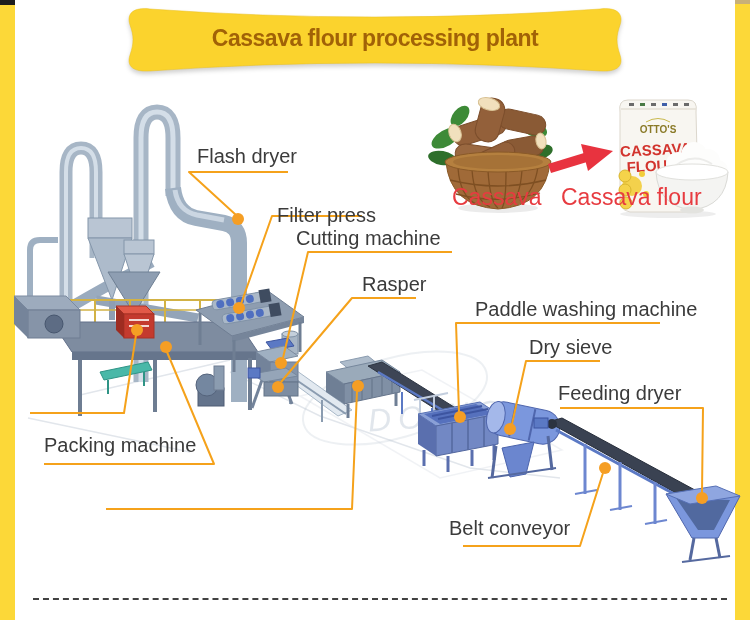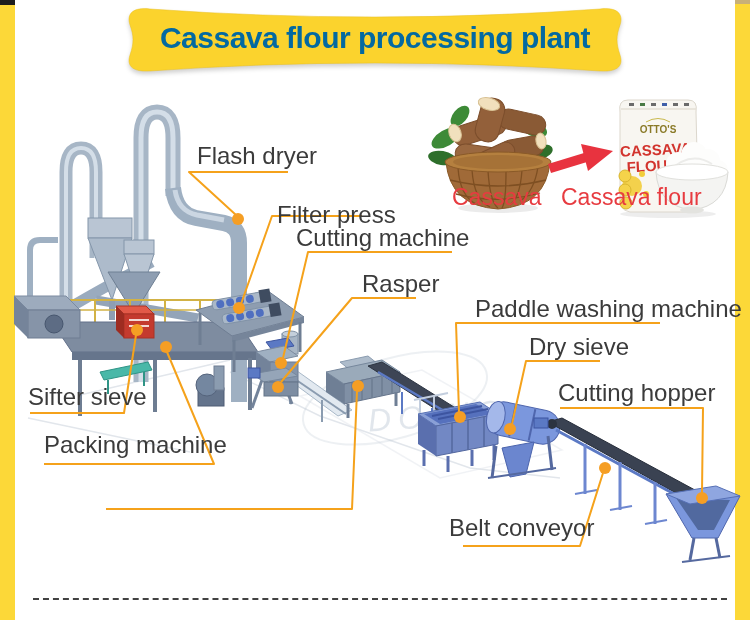--- a/index.html
+++ b/index.html
@@ -2,22 +2,22 @@
 <html><head>
 <meta charset="utf-8">
 <style>
   html,body{margin:0;padding:0;background:#ffffff;}
   #stage{position:relative;width:750px;height:620px;background:#ffffff;overflow:hidden;
          font-family:"Liberation Sans","DejaVu Sans",sans-serif;}
   .strip{position:absolute;top:0;width:15px;height:620px;background:#FCD838;}
   .strip-cap{position:absolute;width:15px;}
   #banner-title{position:absolute;left:120px;top:12px;width:510px;height:52px;
     display:flex;align-items:center;justify-content:center;
-    font-size:30px;font-weight:700;letter-spacing:-0.5px;color:#0369a1;white-space:nowrap;}
-  .mlabel{position:absolute;white-space:nowrap;font-size:24px;line-height:24px;color:#3B3B3B;}
+    font-size:23px;font-weight:700;letter-spacing:-0.5px;color:#a16207;white-space:nowrap;}
+  .mlabel{position:absolute;white-space:nowrap;font-size:20px;line-height:24px;color:#3B3B3B;}
   .plabel{position:absolute;white-space:nowrap;font-size:23px;line-height:26px;color:#E73B40;}
   #dashline{position:absolute;left:33px;top:598px;width:694px;border-top:2px dashed #414141;}
   svg{position:absolute;left:0;top:0;}
   .cline{fill:none;stroke:#F5A21B;stroke-width:2;stroke-linejoin:round;}
   .dot{fill:#F59E24;}
 </style>
 </head>
 <body>
 
 <div id="stage">
@@ -363,22 +363,21 @@
   </svg>
 
   <div id="banner-title">Cassava flour processing plant</div>
 
   <div class="mlabel" style="left:197px;top:144px;">Flash dryer</div>
   <div class="mlabel" style="left:277px;top:190px;margin-top:13px;">Filter press</div>
   <div class="mlabel" style="left:296px;top:226px;">Cutting machine</div>
   <div class="mlabel" style="left:362px;top:272px;">Rasper</div>
   <div class="mlabel" style="left:455px;top:297px;margin-left:20px;">Paddle washing machine</div>
   <div class="mlabel" style="left:529px;top:335px;">Dry sieve</div>
-  <div class="mlabel" style="left:558px;top:381px;">Cutting hopper</div>
-  <div class="mlabel" style="left:28px;top:385px;">Sifter sieve</div>
+  <div class="mlabel" style="left:558px;top:381px;">Feeding dryer</div>
   <div class="mlabel" style="left:44px;top:433px;text-align:center;">Packing machine</div>
   <div class="mlabel" style="left:449px;top:516px;">Belt conveyor</div>
 
   <div class="plabel" style="left:452px;top:184px;">Cassava</div>
   <div class="plabel" style="left:561px;top:184px;">Cassava flour</div>
 
   <div id="dashline"></div>
 </div>
 
 </body></html>

